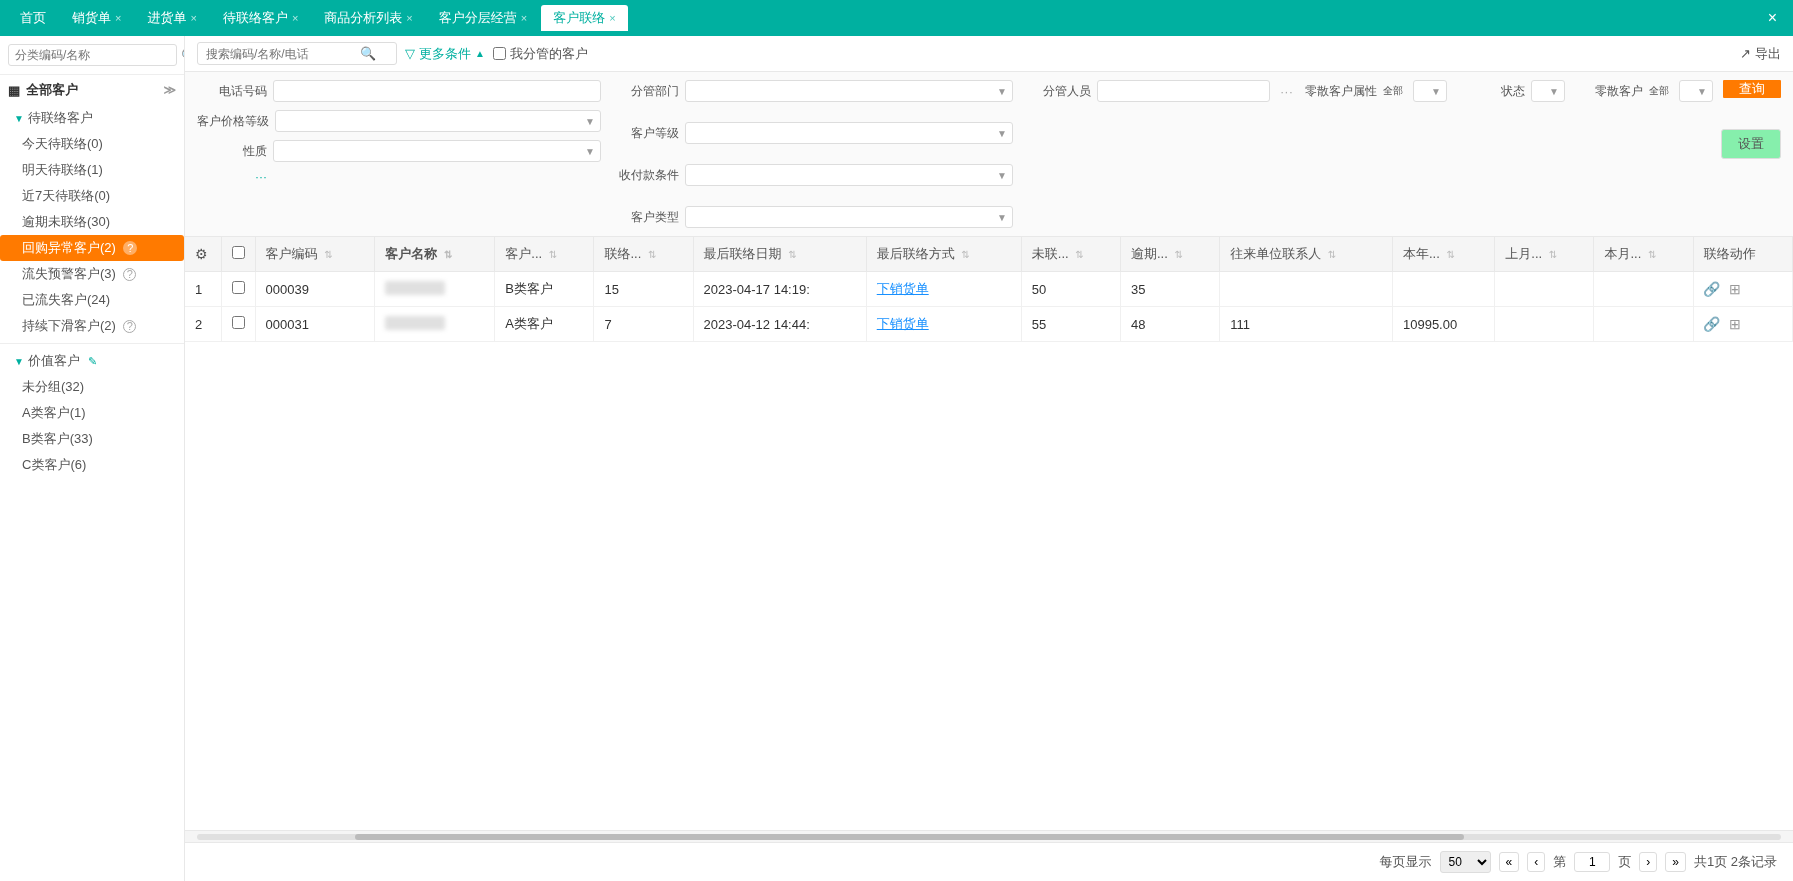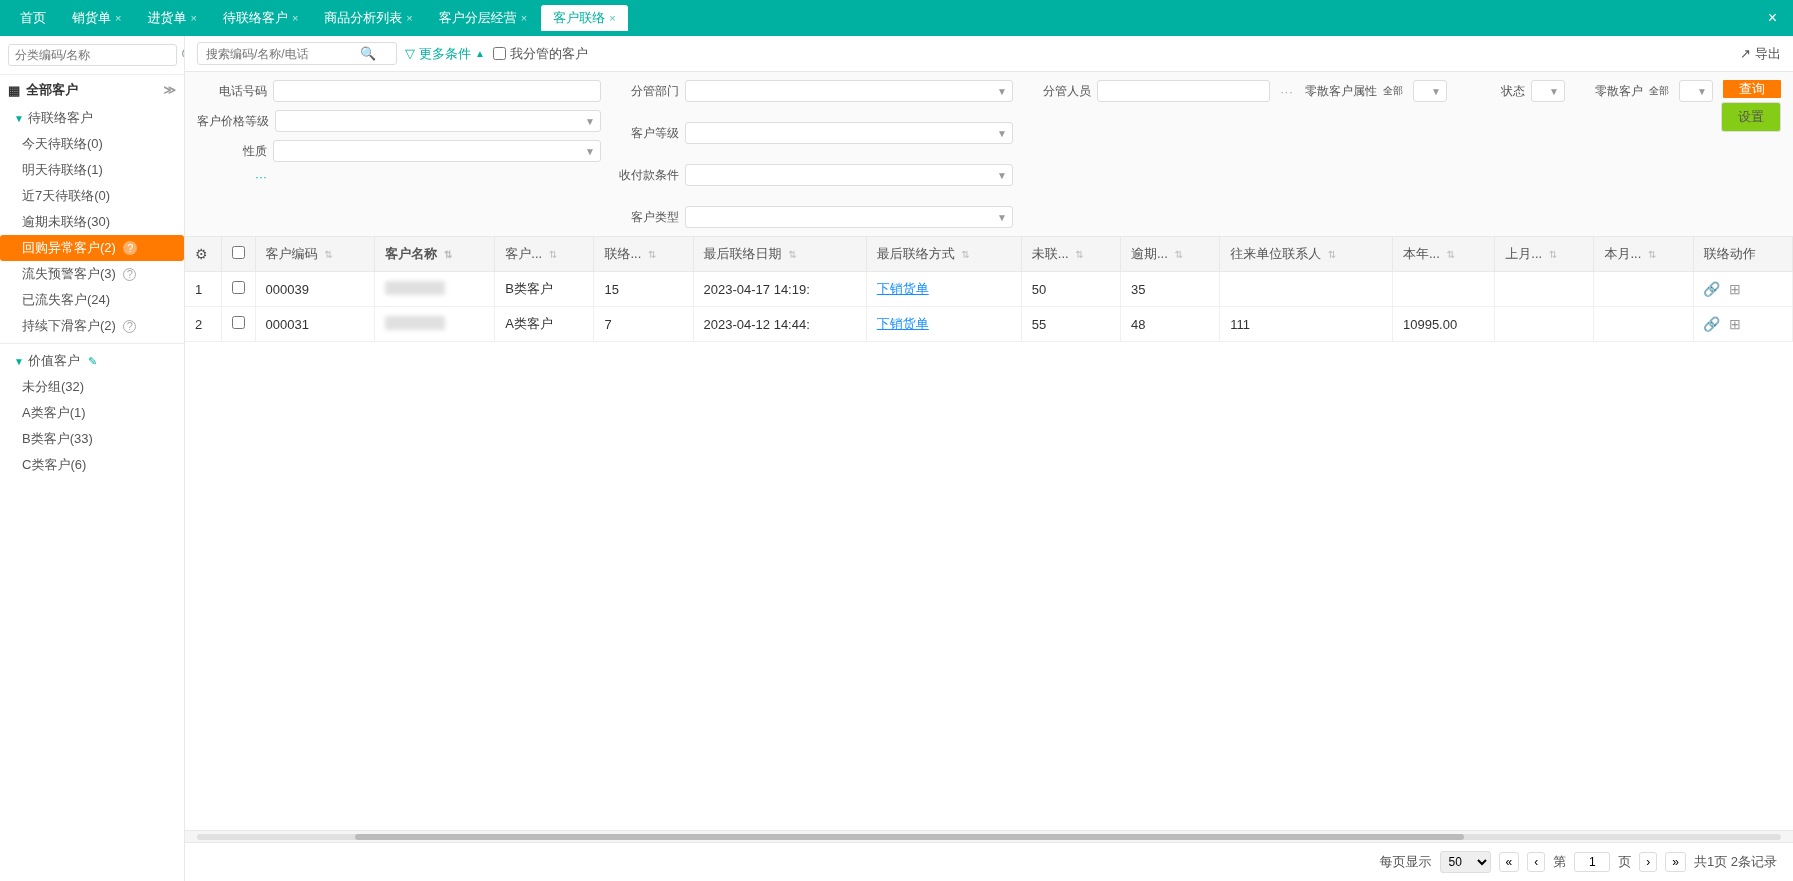--- a/index.html
+++ b/index.html
@@ -239,27 +239,28 @@
     .btn-query {
       background: #ff7a00;
       color: #fff;
       border: none;
       border-radius: 1px;
       padding: 0 16px;
       cursor: pointer;
       font-size: 13px;
     }
     .btn-settings {
-      background: #84cc16;
+      background: #86efac;
       color: #555;
       border: 1px solid #ddd;
       border-radius: 3px;
       padding: 5px 16px;
       cursor: pointer;
       font-size: 13px;
+      margin-top: 27px;
     }
     .filter-actions {
       display: flex;
       flex-direction: column;
       gap: 4px;
       align-items: flex-end;
       justify-content: center;
     }
 
     

